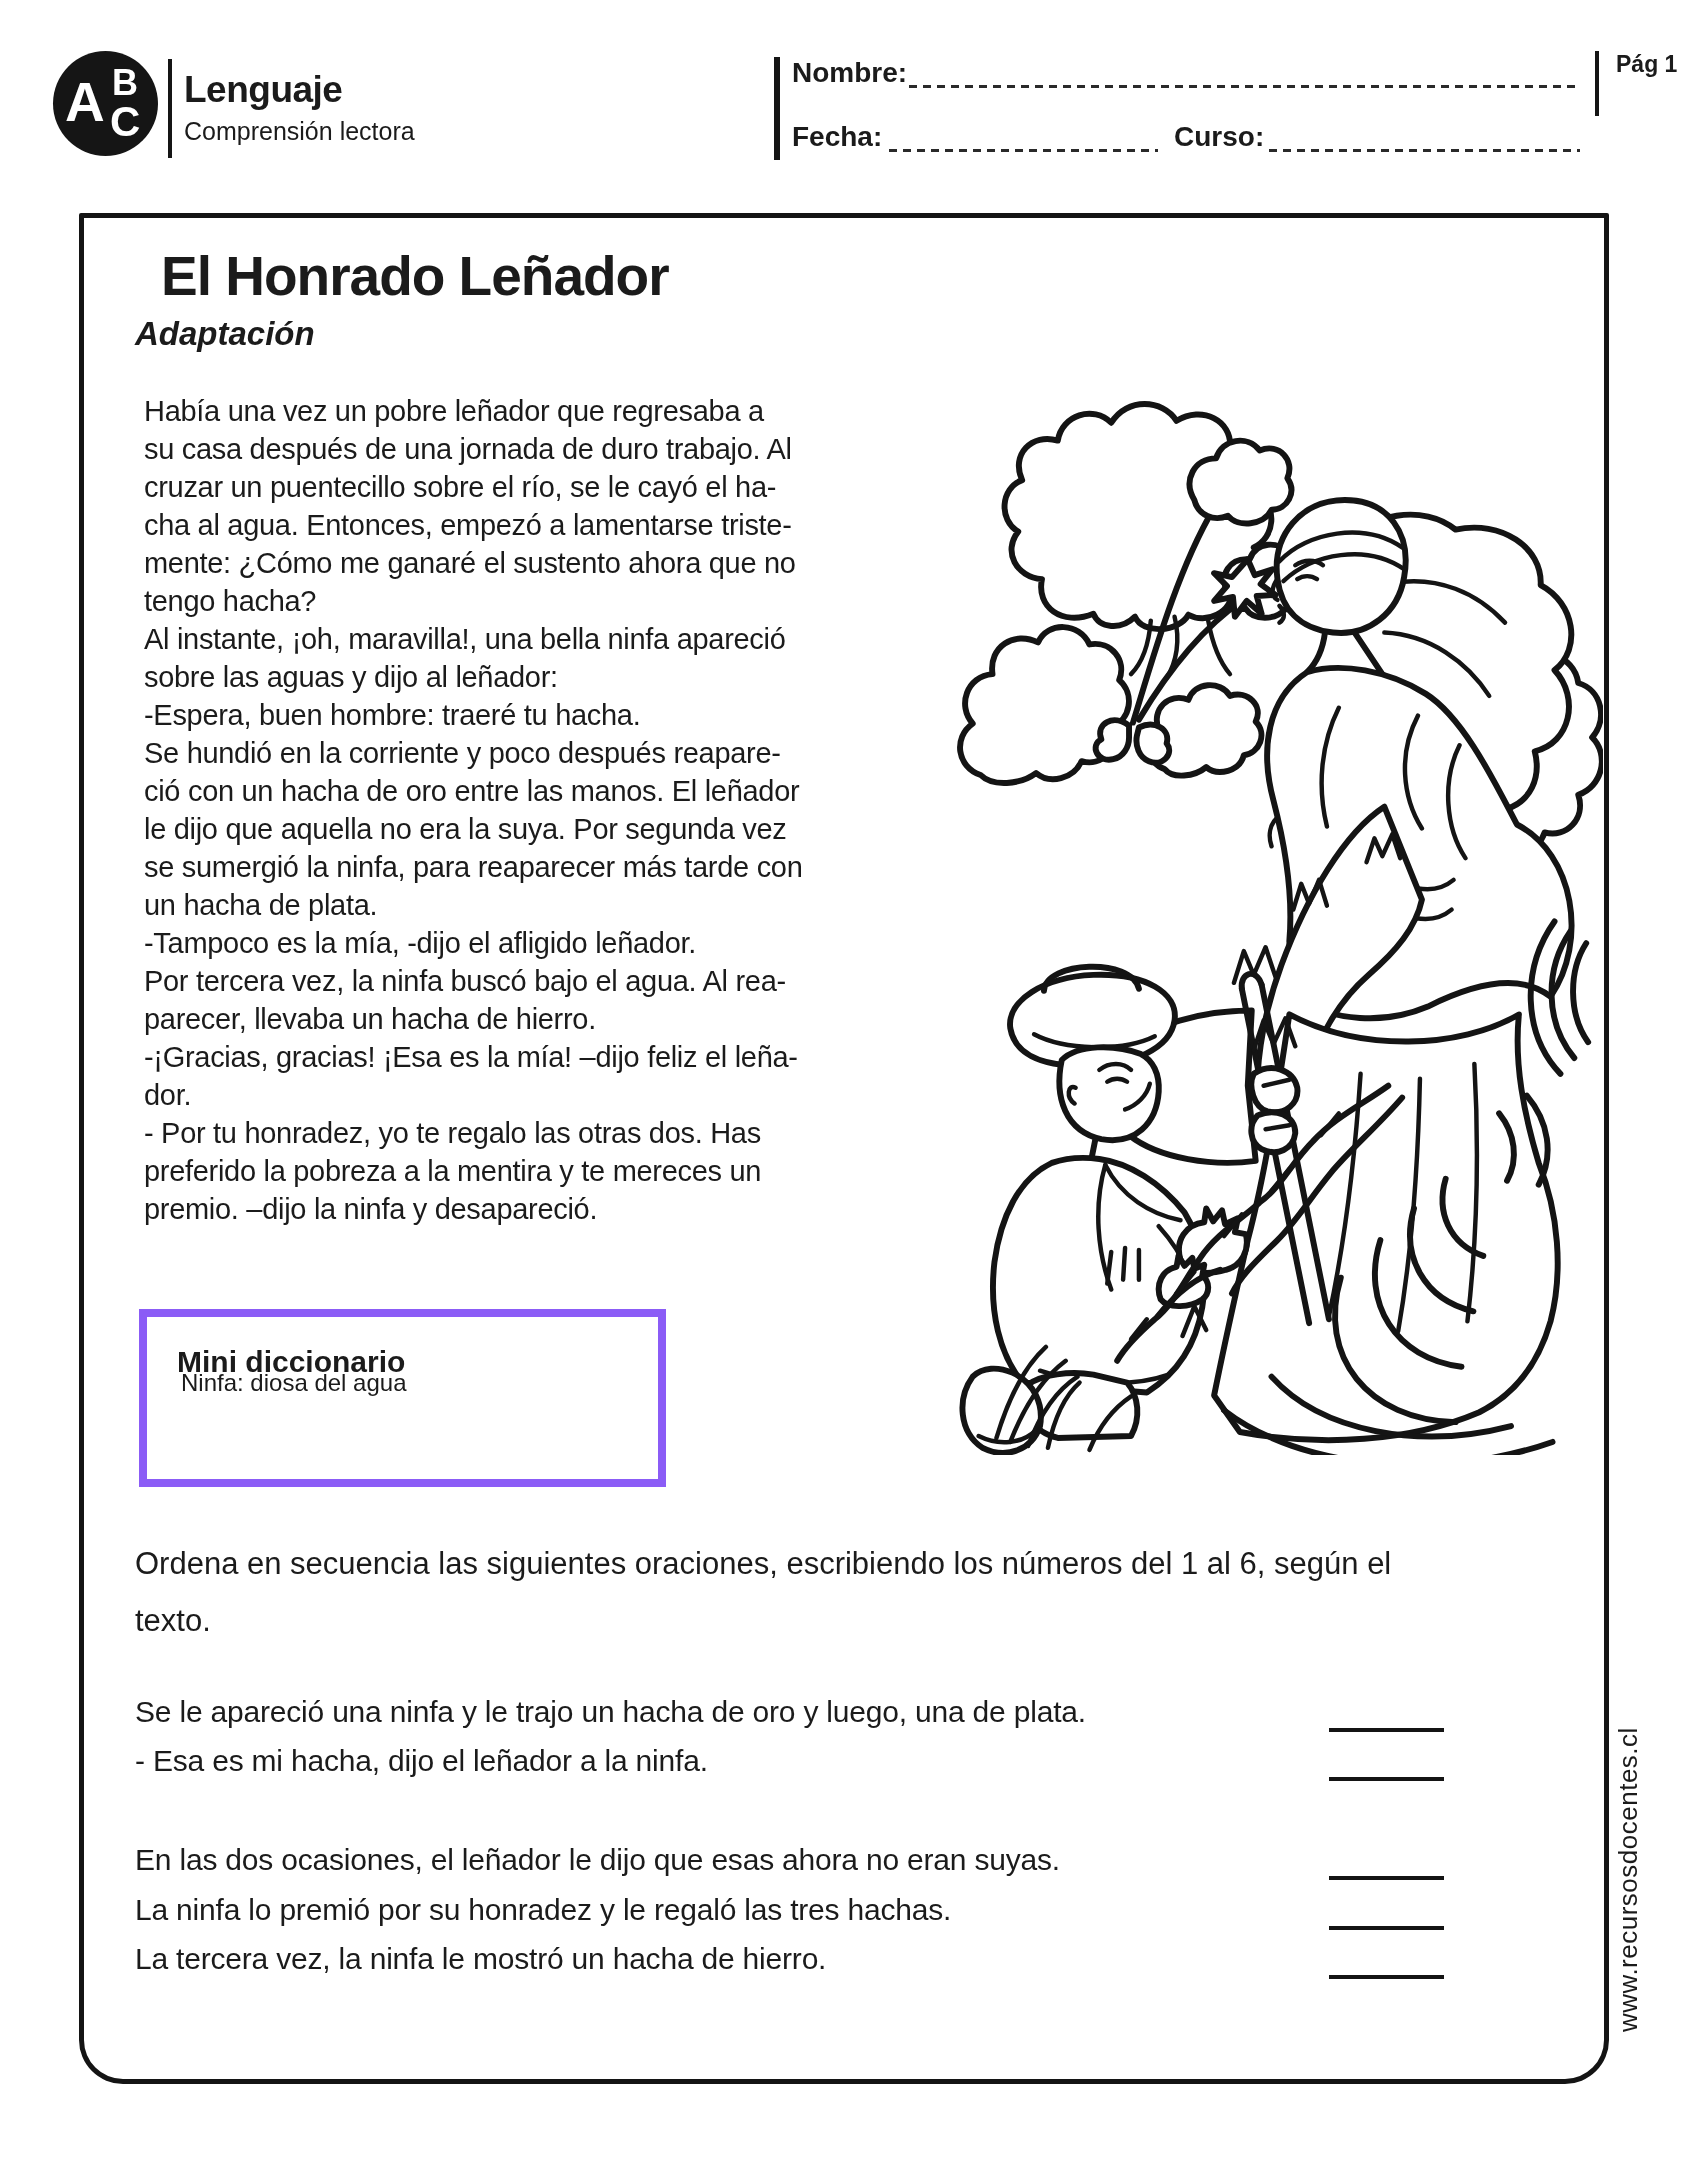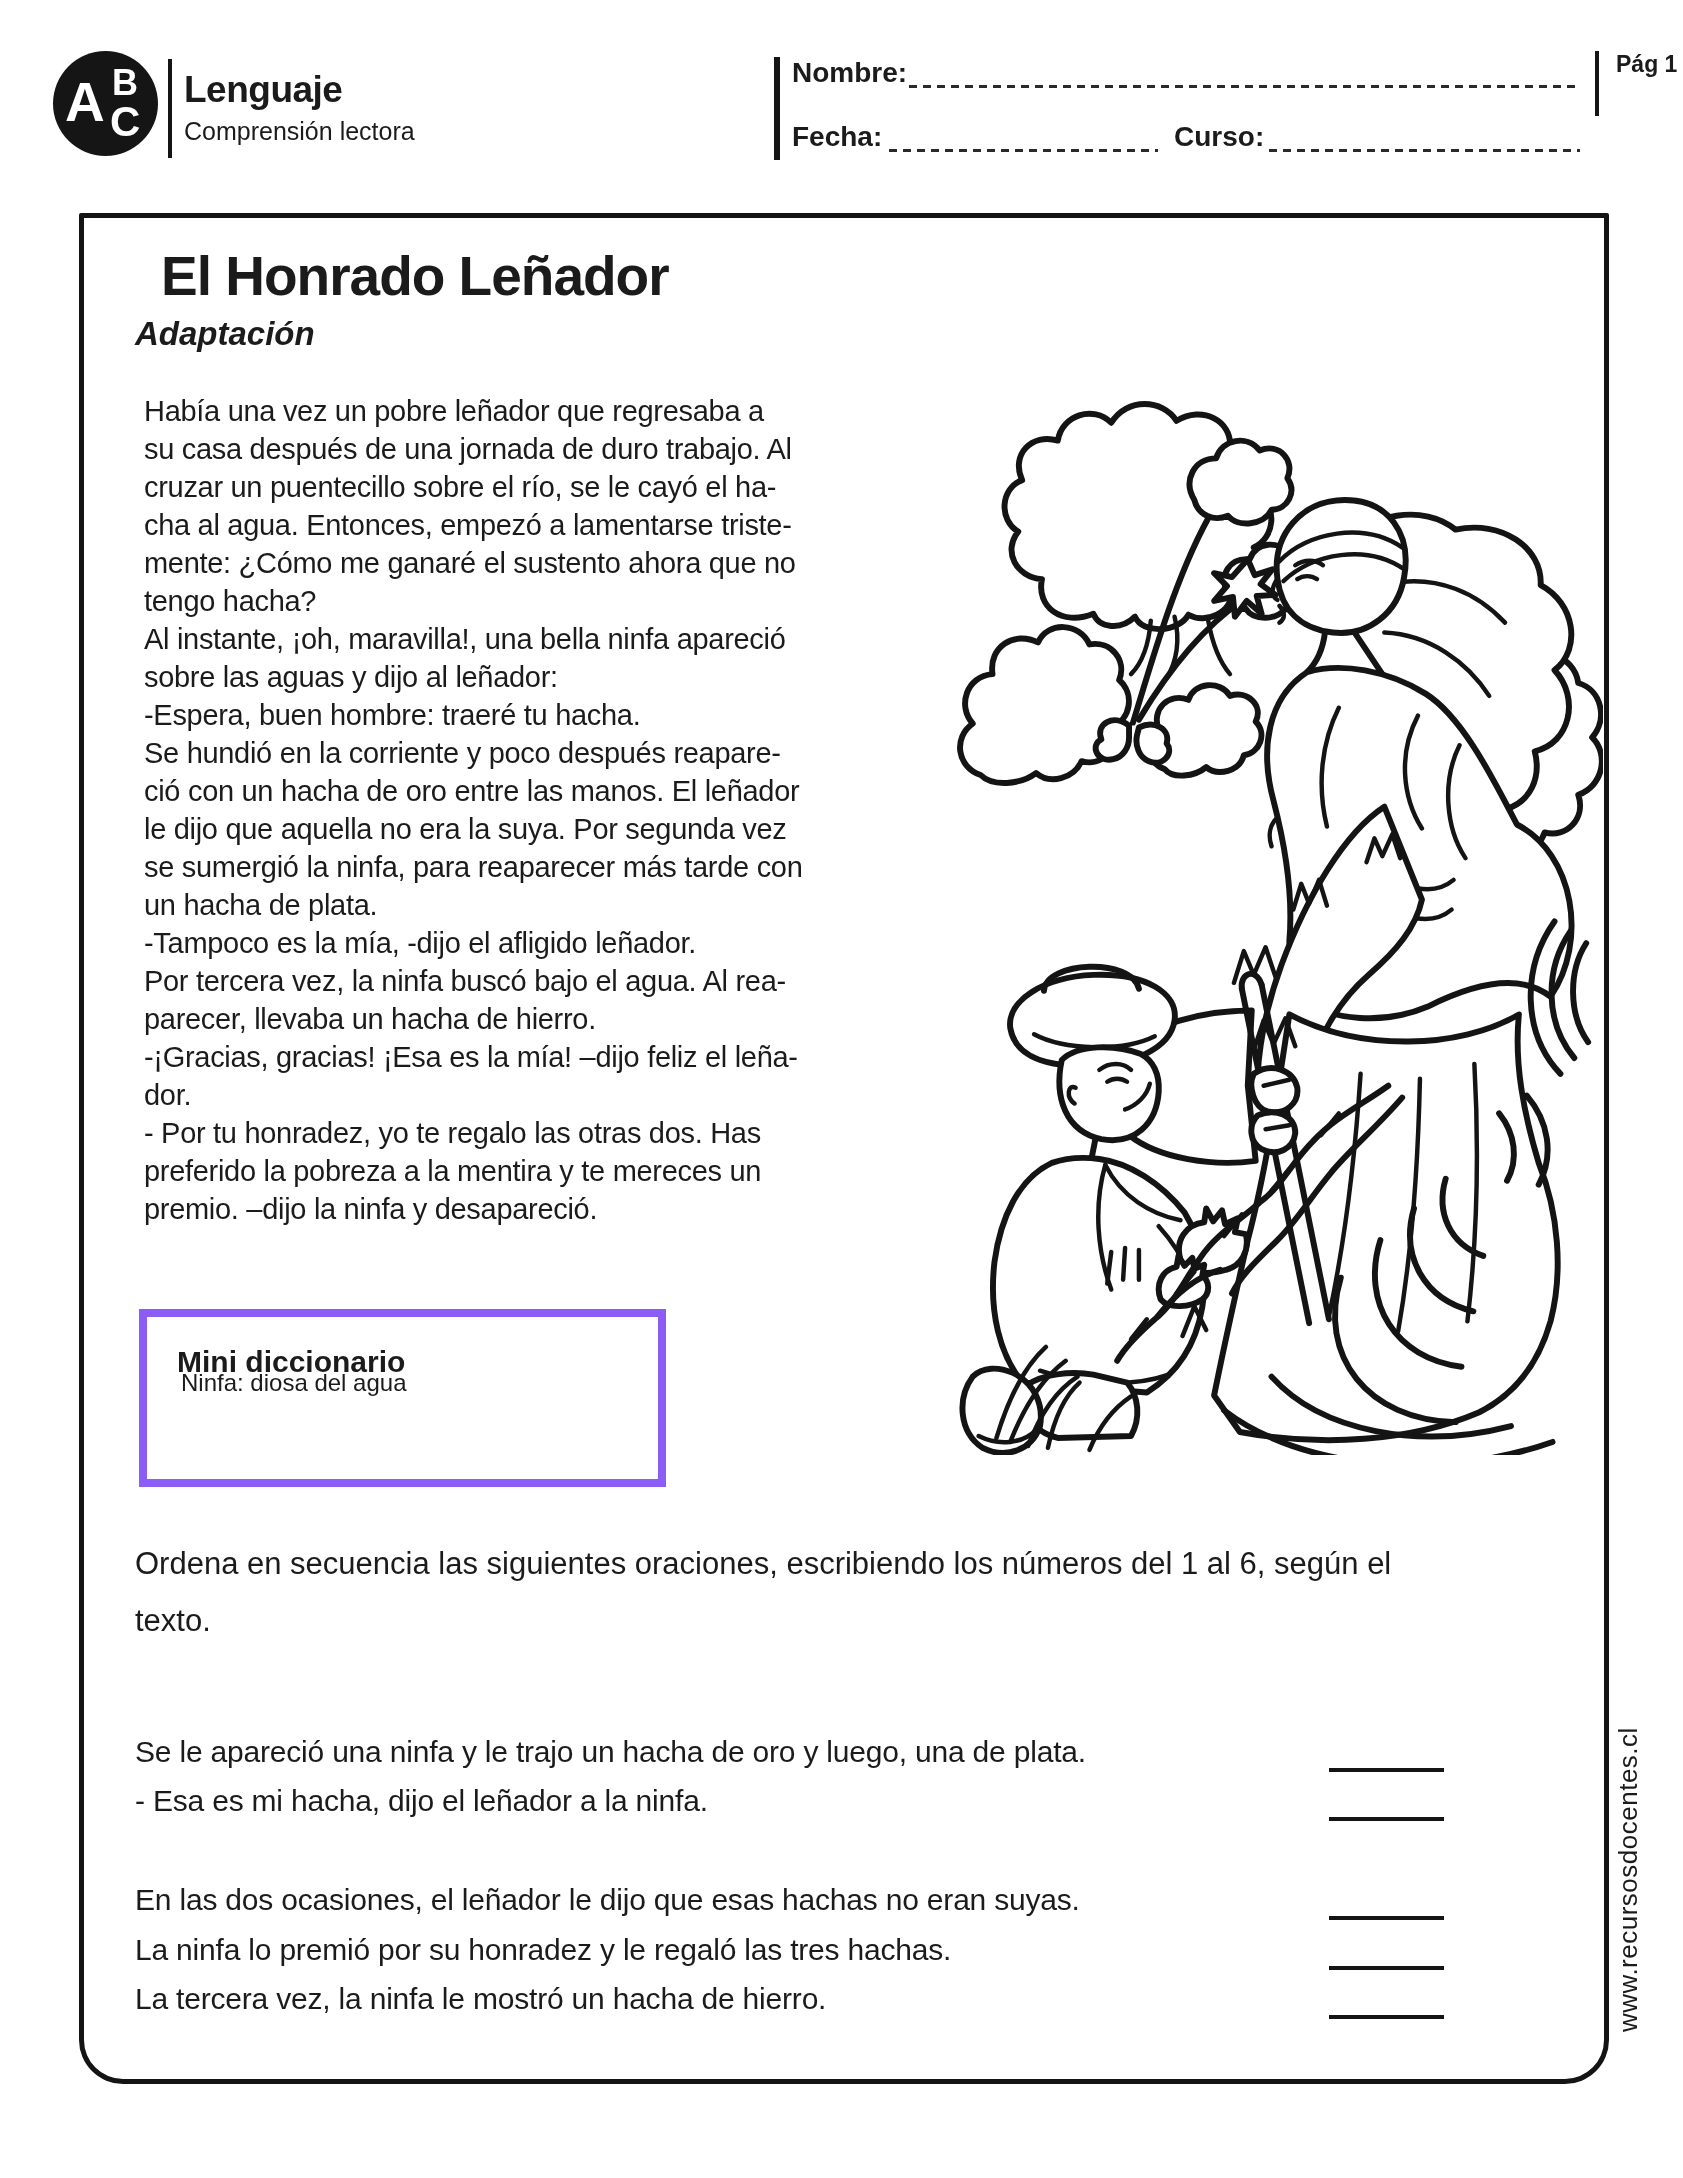--- a/index.html
+++ b/index.html
@@ -22,21 +22,21 @@
   .frame{left:79px;top:213px;width:1520px;height:1861px;border:5px solid #141414;
          border-radius:2px 2px 44px 44px;}
   .title{left:135px;top:244px;font-size:55px;font-weight:bold;letter-spacing:-1px;margin-left:26px;}
   .subtitle{left:135px;top:315px;font-size:33px;font-weight:bold;font-style:italic;}
   .story{left:144px;top:392px;width:822px;font-size:29px;line-height:38px;
          letter-spacing:-0.3px;white-space:pre-line;}
   .minibox{left:139px;top:1309px;width:511px;height:162px;border:8px solid #8b5cf6;}
   .minibox-title{left:30px;top:28px;font-size:30px;font-weight:bold;position:absolute;}
   .minibox-entry{left:27px;top:52px;font-size:24px;position:absolute;margin-left:7px;}
   .instruction{left:135px;top:1535px;width:1406px;font-size:31px;line-height:57px;white-space:pre-line;}
-  .seq-row{left:135px;width:1317px;height:48px;margin-top:40px;}
+  .seq-row{left:135px;width:1317px;height:48px;}
   .seq-text{font-size:30px;letter-spacing:-0.2px;}
   .seq-blank{position:absolute;left:1194px;top:33px;width:115px;border-bottom:4px solid #141414;height:0;}
   .site{left:1613px;top:2032px;font-size:26px;transform:rotate(-90deg);transform-origin:0 0;
         white-space:nowrap;letter-spacing:0.5px;}
   svg .ln{fill:none;stroke:#141414;stroke-width:6;stroke-linecap:round;stroke-linejoin:round;}
   svg .fl{fill:#fff;stroke:#141414;stroke-width:6;stroke-linejoin:round;}
   svg .dt{fill:none;stroke:#141414;stroke-width:4.5;stroke-linecap:round;stroke-linejoin:round;}
 </style>
 </head>
 <body>
@@ -229,21 +229,21 @@
 
   <div class="abs seq-row" style="top:1695px;">
     <span class="seq-text">Se le apareció una ninfa y le trajo un hacha de oro y luego, una de plata.</span>
     <span class="seq-blank"></span>
   </div>
   <div class="abs seq-row" style="top:1744px;">
     <span class="seq-text">- Esa es mi hacha, dijo el leñador a la ninfa.</span>
     <span class="seq-blank"></span>
   </div>
   <div class="abs seq-row" style="top:1843px;">
-    <span class="seq-text">En las dos ocasiones, el leñador le dijo que esas hachas no eran suyas.</span>
+    <span class="seq-text">En las dos ocasiones, el leñador le dijo que esas ahora no eran suyas.</span>
     <span class="seq-blank"></span>
   </div>
   <div class="abs seq-row" style="top:1893px;">
     <span class="seq-text">La ninfa lo premió por su honradez y le regaló las tres hachas.</span>
     <span class="seq-blank"></span>
   </div>
   <div class="abs seq-row" style="top:1942px;">
     <span class="seq-text">La tercera vez, la ninfa le mostró un hacha de hierro.</span>
     <span class="seq-blank"></span>
   </div>

